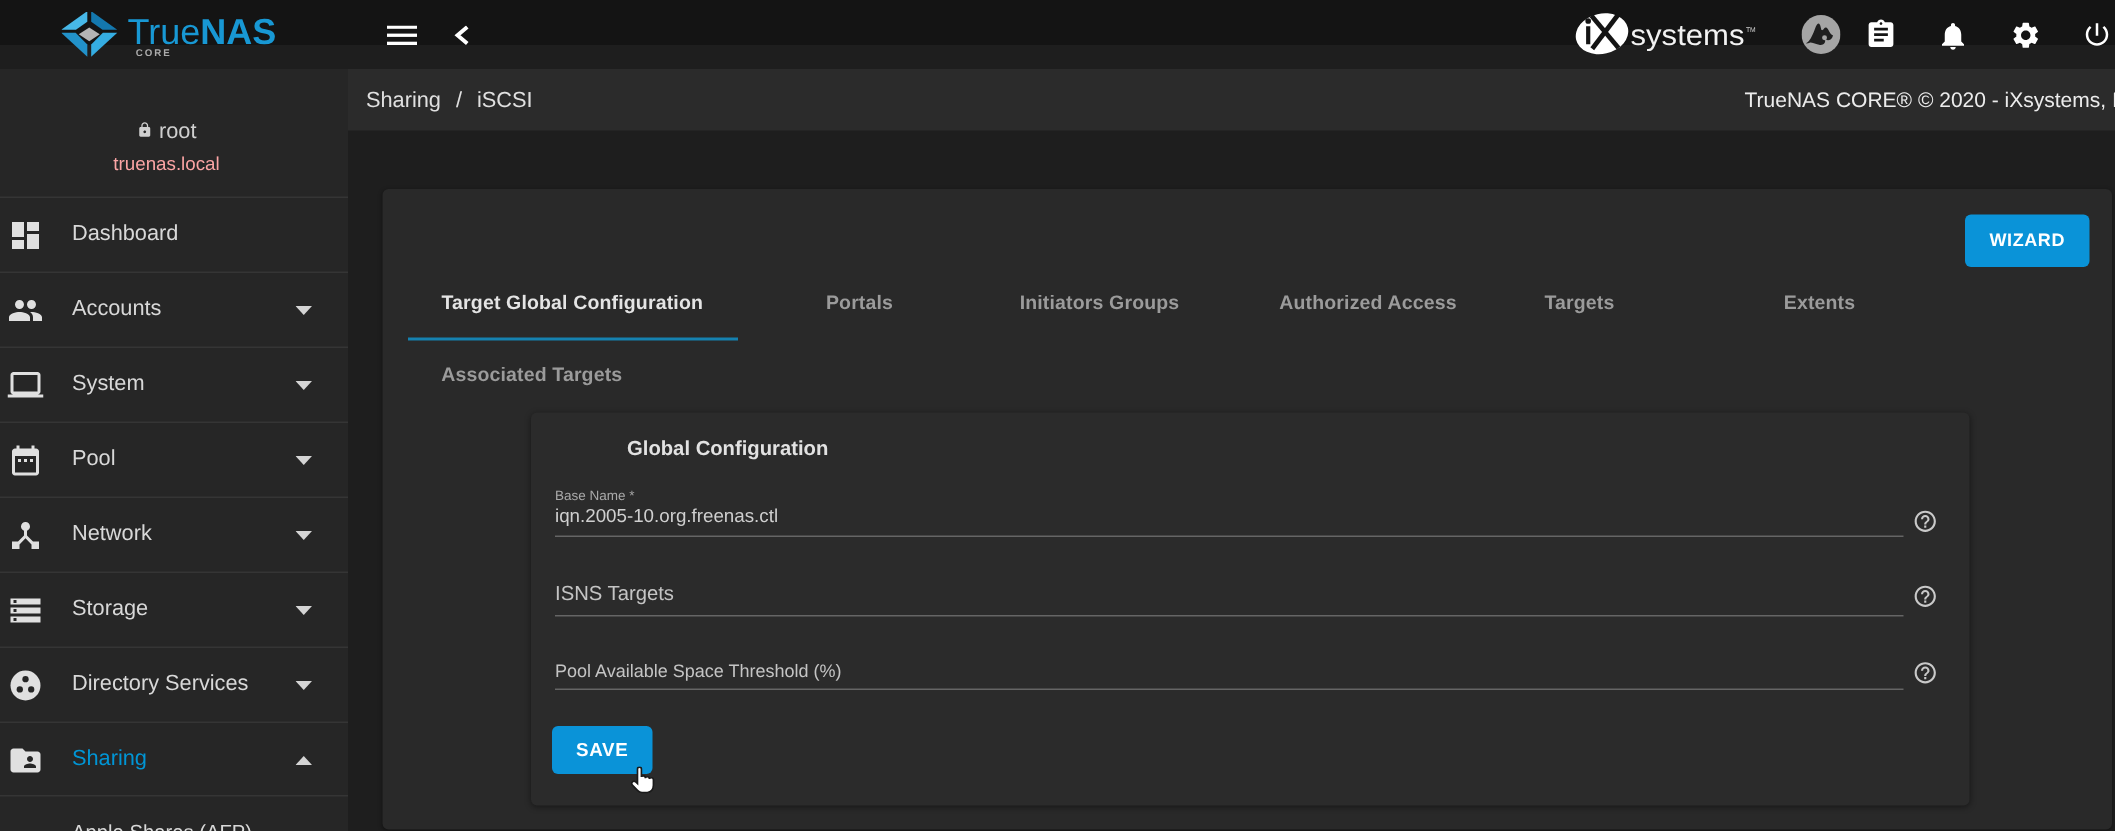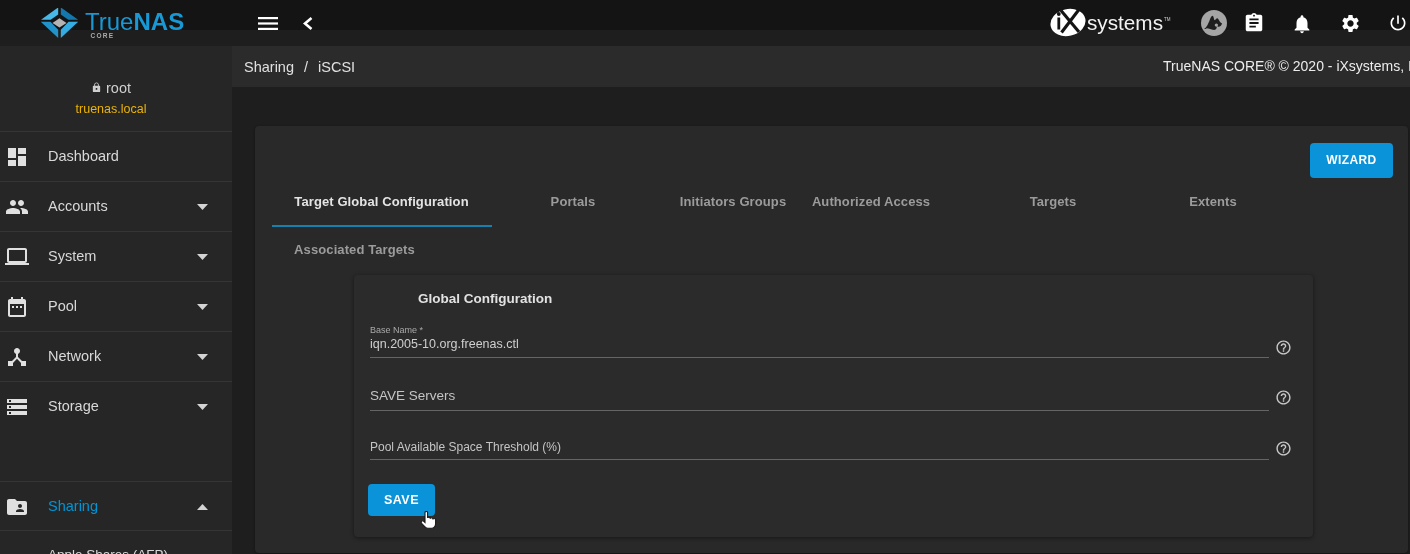--- a/index.html
+++ b/index.html
@@ -112,21 +112,21 @@
 </div>
 
 <div id="sidebar">
   <div class="userblock">
     <div style="position:absolute; left:0; top:34px; width:222px; text-align:center; font-size:14.5px; color:#cfcfcf;">
       <svg width="11" height="13" viewBox="0 0 24 24" style="vertical-align:-1px;">
           <path fill="#cfcfcf" d="M18 8h-1V6c0-2.76-2.24-5-5-5S7 3.24 7 6v2H6c-1.1 0-2 .9-2 2v10c0 1.1.9 2 2 2h12c1.1 0 2-.9 2-2V10c0-1.1-.9-2-2-2zm-6 9c-1.1 0-2-.9-2-2s.9-2 2-2 2 .9 2 2-.9 2-2 2zm3.1-9H8.9V6c0-1.71 1.39-3.1 3.1-3.1 1.71 0 3.1 1.39 3.1 3.1v2z"></path>
         </svg>
       root
     </div>
-    <div style="position:absolute; left:0; top:56px; width:222px; text-align:center; font-size:12.5px; color:#eab308;">truenas.local</div>
+    <div style="position:absolute; left:0; top:56px; width:222px; text-align:center; font-size:12.5px; color:#fca5a5;">truenas.local</div>
   </div>
 
   <div class="menuitem" style="top:85px;">
     <svg class="mi-icon" viewBox="0 0 24 24">
         <path fill="#e0e0e0" d="M3 13h8V3H3v10zm0 8h8v-6H3v6zm10 0h8V11h-8v10zm0-18v6h8V3h-8z"></path>
       </svg>
     <div class="mi-text">Dashboard</div>
   </div>
   <div class="menuitem" style="top:135px;">
     <svg class="mi-icon" viewBox="0 0 24 24">
@@ -162,20 +162,32 @@
     <div class="mi-text">Network</div>
     <svg class="mi-chev" width="11" height="6" viewBox="0 0 11 6">
         <polygon points="0,0 11,0 5.5,6" fill="#d4d4d4"></polygon>
       </svg>
   </div>
   <div class="menuitem" style="top:335px;">
     <svg class="mi-icon" viewBox="0 0 24 24">
         <path fill="#e0e0e0" d="M2 20h20v-4H2v4zm2-3h2v2H4v-2zM2 4v4h20V4H2zm4 3H4V5h2v2zm-4 7h20v-4H2v4zm2-3h2v2H4v-2z"></path>
       </svg>
     <div class="mi-text">Storage</div>
+    <svg class="mi-chev" width="11" height="6" viewBox="0 0 11 6">
+        <polygon points="0,0 11,0 5.5,6" fill="#d4d4d4"></polygon>
+      </svg>
+  </div>
+  <div class="menuitem" style="top:385px;">
+    <svg class="mi-icon" viewBox="0 0 24 24">
+        <circle cx="12" cy="12" r="10" fill="#e0e0e0"></circle>
+        <circle cx="12" cy="7.8" r="2.1" fill="#262626"></circle>
+        <circle cx="8.2" cy="14.6" r="2.1" fill="#262626"></circle>
+        <circle cx="15.8" cy="14.6" r="2.1" fill="#262626"></circle>
+      </svg>
+    <div class="mi-text">Directory Services</div>
     <svg class="mi-chev" width="11" height="6" viewBox="0 0 11 6">
         <polygon points="0,0 11,0 5.5,6" fill="#d4d4d4"></polygon>
       </svg>
   </div>
   <div class="menuitem" style="top:435px;">
     <svg class="mi-icon" viewBox="0 0 24 24">
         <path fill="#e0e0e0" d="M20 6h-8l-2-2H4c-1.1 0-2 .9-2 2v12c0 1.1.9 2 2 2h16c1.1 0 2-.9 2-2V8c0-1.1-.9-2-2-2zm-5 3c1.1 0 2 .9 2 2s-.9 2-2 2-2-.9-2-2 .9-2 2-2zm4 8h-8v-1c0-1.33 2.67-2 4-2s4 .67 4 2v1z"></path>
       </svg>
     <div class="mi-text" style="color:#0095d5;">Sharing</div>
     <svg class="mi-chev" width="11" height="6" viewBox="0 0 11 6">
@@ -190,37 +202,37 @@
   <div class="bc">Sharing<span style="margin:0 10px;">/</span>iSCSI</div>
   <div class="copy">TrueNAS CORE® © 2020 - iXsystems, In</div>
 </div>
 
 <div id="card">
   <div class="wizard">WIZARD</div>
 
   <div class="tab active" style="left:15px; top:52px; width:223px;"><span>Target Global Configuration</span></div>
   <div class="tab" style="left:238px; top:52px; width:160px;"><span>Portals</span></div>
   <div class="tab" style="left:398px; top:52px; width:160px;"><span>Initiators Groups</span></div>
-  <div class="tab" style="left:536px; top:52px; width:160px;"><span>Authorized Access</span></div>
+  <div class="tab" style="left:577px; top:52px; width:160px;"><span>Authorized Access</span></div>
   <div class="tab" style="left:718px; top:52px; width:160px;"><span>Targets</span></div>
   <div class="tab" style="left:878px; top:52px; width:160px;"><span>Extents</span></div>
   <div id="tabline"></div>
   <div class="tab" style="left:15px; top:100px; width:169px;"><span>Associated Targets</span></div>
 
   <div id="innercard">
     <div class="ic-pad formtitle" style="top:16px;">Global Configuration</div>
 
     <div class="ic-pad flabel-sm" style="top:50px;">Base Name *</div>
     <div class="ic-pad fvalue" style="top:62px;">iqn.2005-10.org.freenas.ctl</div>
     <div class="fline" style="top:82px;"></div>
     <svg class="help" style="top:64px;" viewBox="0 0 24 24">
         <path fill="#c9c9c9" d="M11 18h2v-2h-2v2zm1-16C6.48 2 2 6.48 2 12s4.48 10 10 10 10-4.48 10-10S17.52 2 12 2zm0 18c-4.41 0-8-3.59-8-8s3.59-8 8-8 8 3.59 8 8-3.59 8-8 8zm0-14c-2.21 0-4 1.79-4 4h2c0-1.1.9-2 2-2s2 .9 2 2c0 2-3 1.75-3 5h2c0-2.25 3-2.5 3-5 0-2.21-1.79-4-4-4z"></path>
       </svg>
 
-    <div class="ic-pad flabel" style="top:113px;">SAVE Servers</div>
+    <div class="ic-pad flabel" style="top:113px;">ISNS Targets</div>
     <div class="fline" style="top:135px;"></div>
     <svg class="help" style="top:114px;" viewBox="0 0 24 24">
         <path fill="#c9c9c9" d="M11 18h2v-2h-2v2zm1-16C6.48 2 2 6.48 2 12s4.48 10 10 10 10-4.48 10-10S17.52 2 12 2zm0 18c-4.41 0-8-3.59-8-8s3.59-8 8-8 8 3.59 8 8-3.59 8-8 8zm0-14c-2.21 0-4 1.79-4 4h2c0-1.1.9-2 2-2s2 .9 2 2c0 2-3 1.75-3 5h2c0-2.25 3-2.5 3-5 0-2.21-1.79-4-4-4z"></path>
       </svg>
 
     <div class="ic-pad flabel" style="top:165px; font-size:12px;">Pool Available Space Threshold (%)</div>
     <div class="fline" style="top:184px;"></div>
     <svg class="help" style="top:165px;" viewBox="0 0 24 24">
         <path fill="#c9c9c9" d="M11 18h2v-2h-2v2zm1-16C6.48 2 2 6.48 2 12s4.48 10 10 10 10-4.48 10-10S17.52 2 12 2zm0 18c-4.41 0-8-3.59-8-8s3.59-8 8-8 8 3.59 8 8-3.59 8-8 8zm0-14c-2.21 0-4 1.79-4 4h2c0-1.1.9-2 2-2s2 .9 2 2c0 2-3 1.75-3 5h2c0-2.25 3-2.5 3-5 0-2.21-1.79-4-4-4z"></path>
       </svg>

